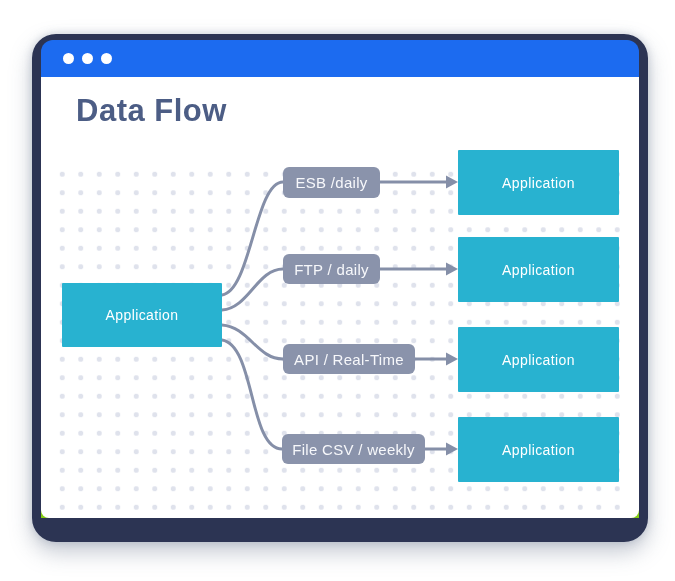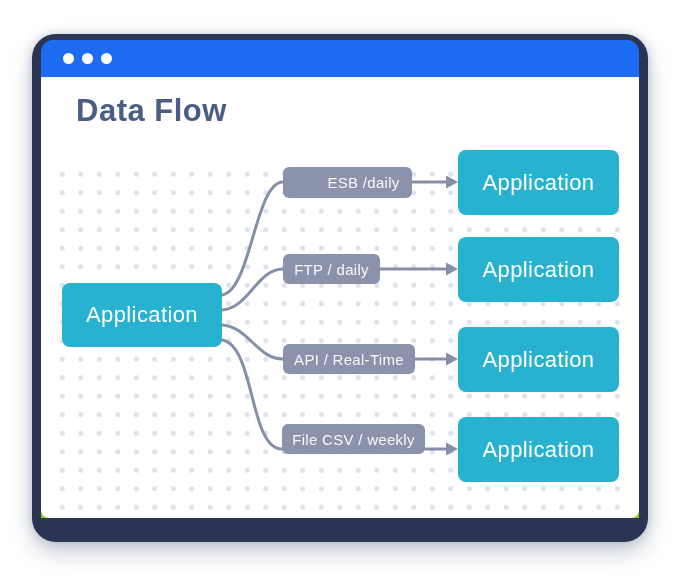--- a/index.html
+++ b/index.html
@@ -30,36 +30,36 @@
     position:absolute;left:12px;top:88px;right:12px;bottom:8px;
     background-image:radial-gradient(circle,#dfe2ec 2.3px,rgba(255,255,255,0) 2.9px);
     background-size:18.5px 18.5px;background-position:0 0;
   }
   .title{
     position:absolute;left:35px;top:16px;margin:0;
     font-size:31px;font-weight:bold;letter-spacing:.5px;color:#4c5d85;
   }
   .wires{position:absolute;left:0;top:0;width:598px;height:441px;}
   .node{
-    position:absolute;background:#28b2d0;color:#ffffff;border-radius:8px;
+    position:absolute;background:#28b2d0;color:#ffffff;border-radius:1px;
     display:flex;align-items:center;justify-content:center;
-    font-size:22px;letter-spacing:.4px;
+    font-size:14px;letter-spacing:.4px;
   }
   .node-left{left:21px;top:206px;width:160px;height:64px;}
   .node-right{left:417px;width:161px;height:65px;}
   .r1{top:73px;}.r2{top:160px;}.r3{top:250px;}.r4{top:340px;}
   .tag{
     position:absolute;background:#8a93ab;color:#f7f8fb;border-radius:6px;
     display:flex;align-items:center;justify-content:center;
     font-size:15px;letter-spacing:.3px;white-space:nowrap;
   }
-  .tag-1{left:242px;top:90px;width:97px;height:31px;padding-left:32px;}
+  .tag-1{left:242px;top:90px;width:97px;height:31px;}
   .tag-2{left:242px;top:177px;width:97px;height:30px;}
   .tag-3{left:242px;top:267px;width:132px;height:30px;}
-  .tag-4{left:241px;top:347px;width:143px;height:30px;}
+  .tag-4{left:241px;top:357px;width:143px;height:30px;}
 </style>
 </head>
 <body>
 
 <div class="stage">
   <div class="window">
     <div class="titlebar">
       <span class="dot"></span>
       <span class="dot"></span>
       <span class="dot"></span>

